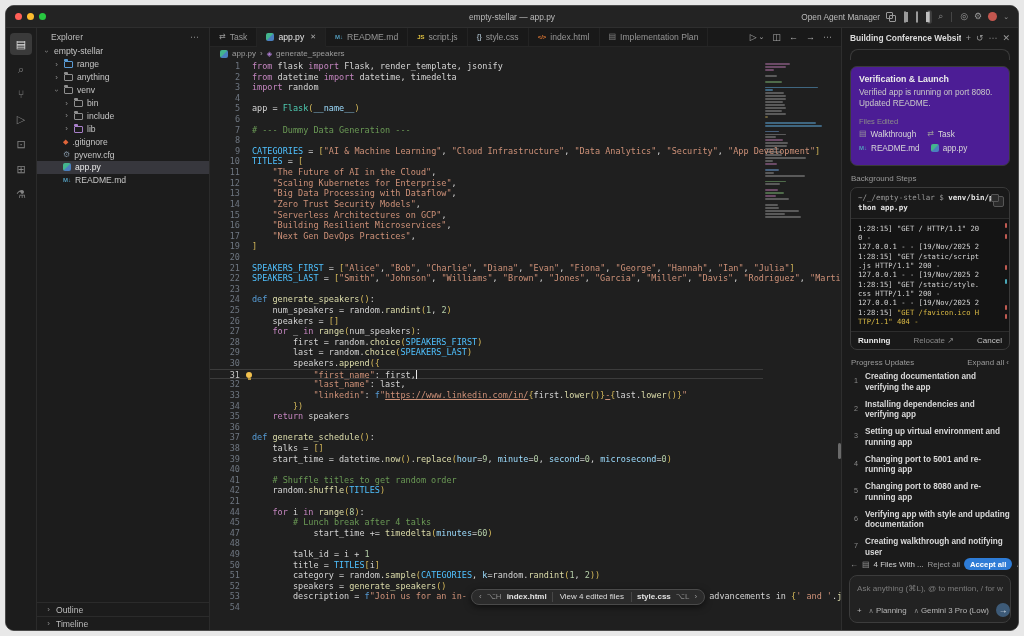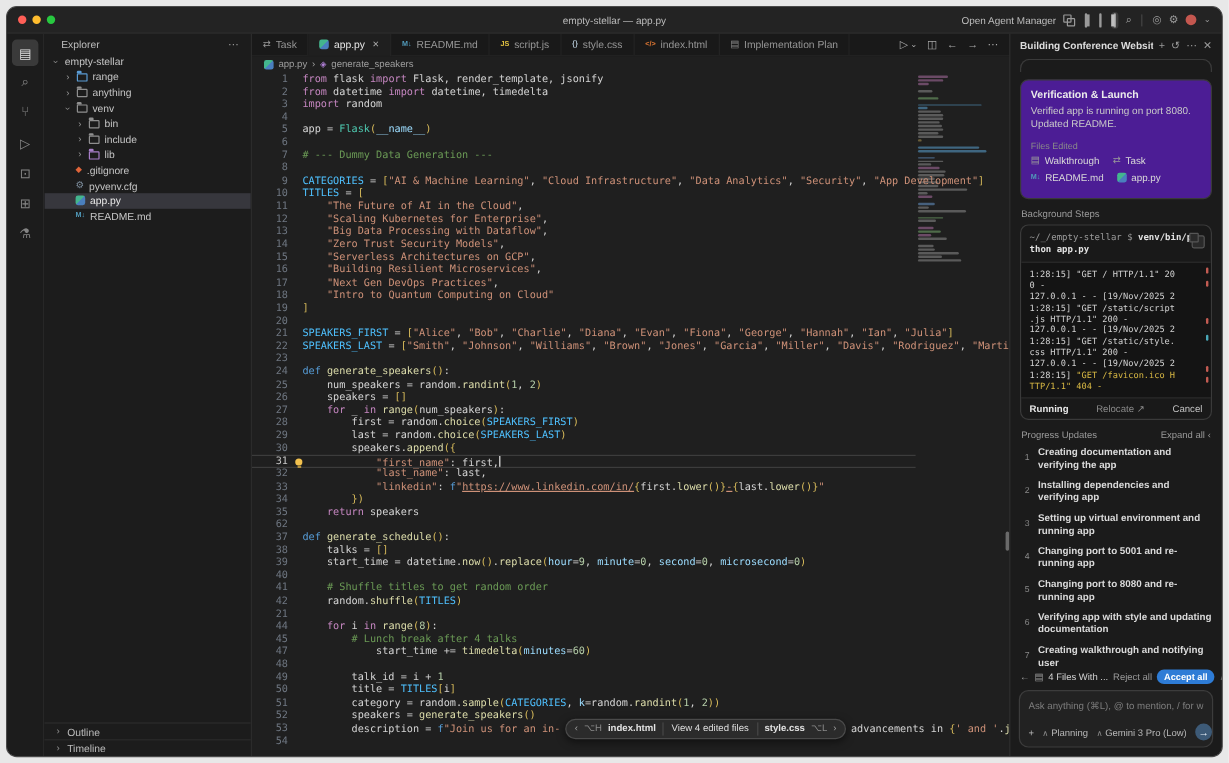--- a/index.html
+++ b/index.html
@@ -367,24 +367,20 @@
               </div>
               <div class="cl">
                 <span class="ln">16</span>
                 <span class="lt"><span class="t-p">    </span><span class="t-s">"Building Resilient Microservices"</span><span class="t-p">,</span></span>
               </div>
               <div class="cl">
                 <span class="ln">17</span>
                 <span class="lt"><span class="t-p">    </span><span class="t-s">"Next Gen DevOps Practices"</span><span class="t-p">,</span></span>
               </div>
               <div class="cl">
-                <span class="ln">18</span>
-                <span class="lt"><span class="t-p">    </span><span class="t-s">"Intro to Quantum Computing on Cloud"</span></span>
-              </div>
-              <div class="cl">
                 <span class="ln">19</span>
                 <span class="lt"><span class="t-g">]</span></span>
               </div>
               <div class="cl">
                 <span class="ln">20</span>
                 <span class="lt"></span>
               </div>
               <div class="cl">
                 <span class="ln">21</span>
                 <span class="lt"><span class="t-c">SPEAKERS_FIRST</span><span class="t-p"> = </span><span class="t-g">[</span><span class="t-s">"Alice"</span><span class="t-p">, </span><span class="t-s">"Bob"</span><span class="t-p">, </span><span class="t-s">"Charlie"</span><span class="t-p">, </span><span class="t-s">"Diana"</span><span class="t-p">, </span><span class="t-s">"Evan"</span><span class="t-p">, </span><span class="t-s">"Fiona"</span><span class="t-p">, </span><span class="t-s">"George"</span><span class="t-p">, </span><span class="t-s">"Hannah"</span><span class="t-p">, </span><span class="t-s">"Ian"</span><span class="t-p">, </span><span class="t-s">"Julia"</span><span class="t-g">]</span></span>
@@ -440,21 +436,21 @@
               </div>
               <div class="cl">
                 <span class="ln">34</span>
                 <span class="lt"><span class="t-p">        </span><span class="t-g">})</span></span>
               </div>
               <div class="cl">
                 <span class="ln">35</span>
                 <span class="lt"><span class="t-k">    return</span><span class="t-p"> speakers</span></span>
               </div>
               <div class="cl">
-                <span class="ln">62</span>
+                <span class="ln">36</span>
                 <span class="lt"></span>
               </div>
               <div class="cl">
                 <span class="ln">37</span>
                 <span class="lt"><span class="t-b">def</span><span class="t-p"> </span><span class="t-f">generate_schedule</span><span class="t-g">()</span><span class="t-p">:</span></span>
               </div>
               <div class="cl">
                 <span class="ln">38</span>
                 <span class="lt"><span class="t-p">    talks = </span><span class="t-g">[]</span></span>
               </div>

